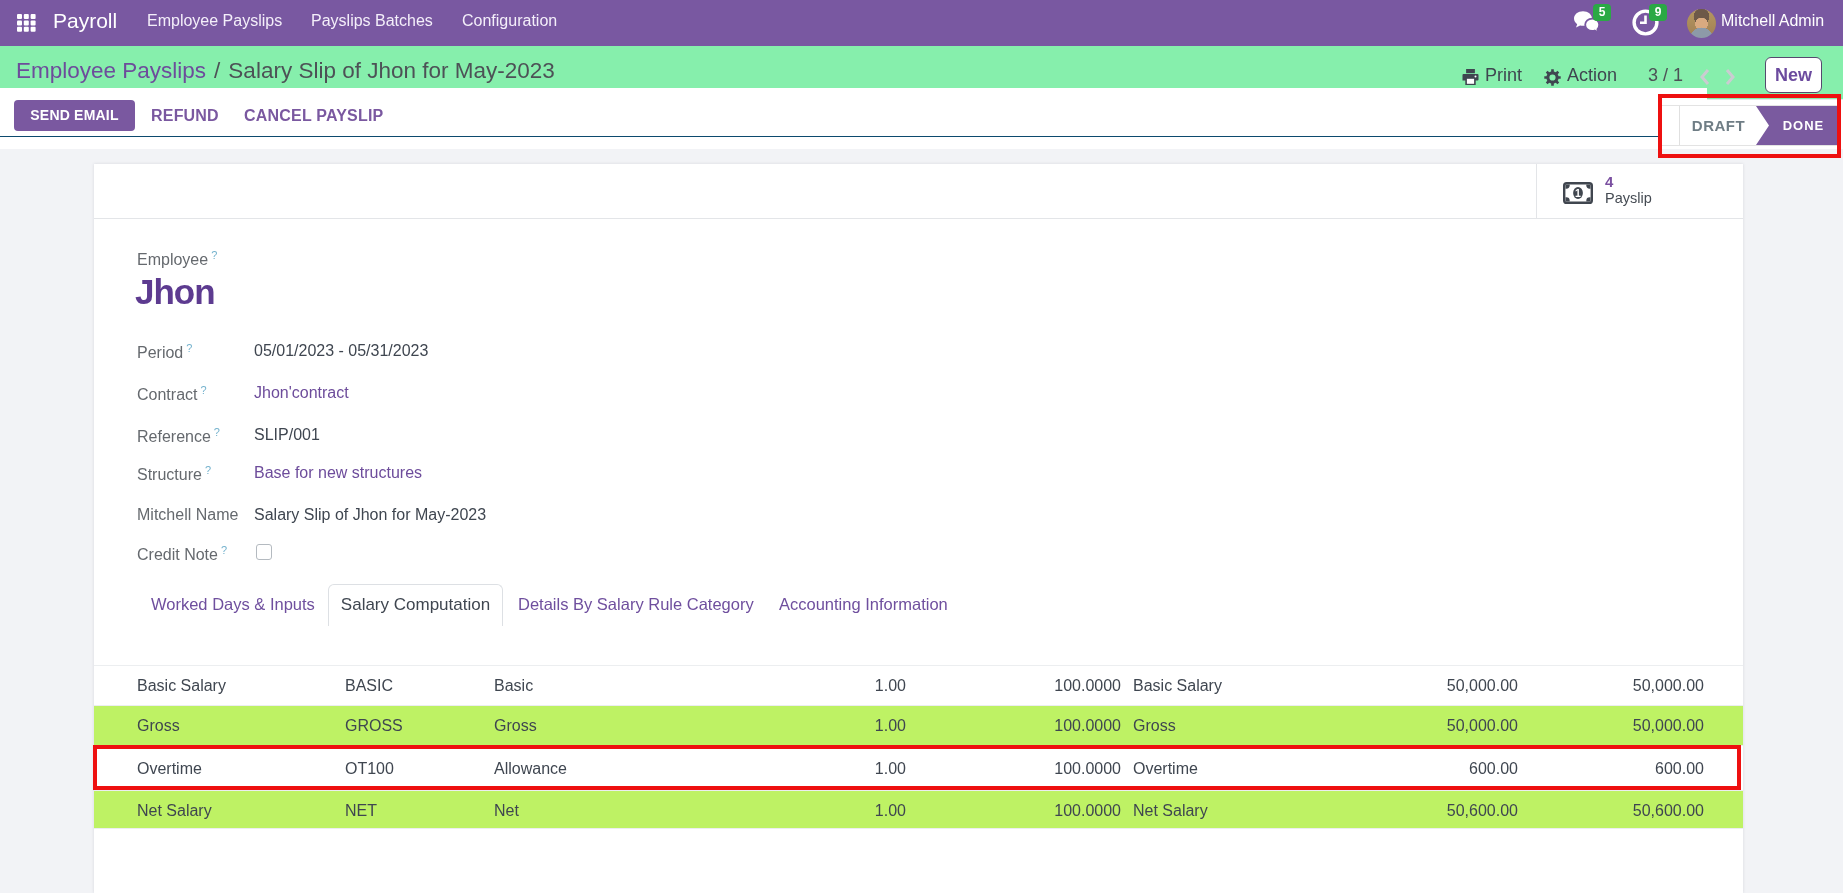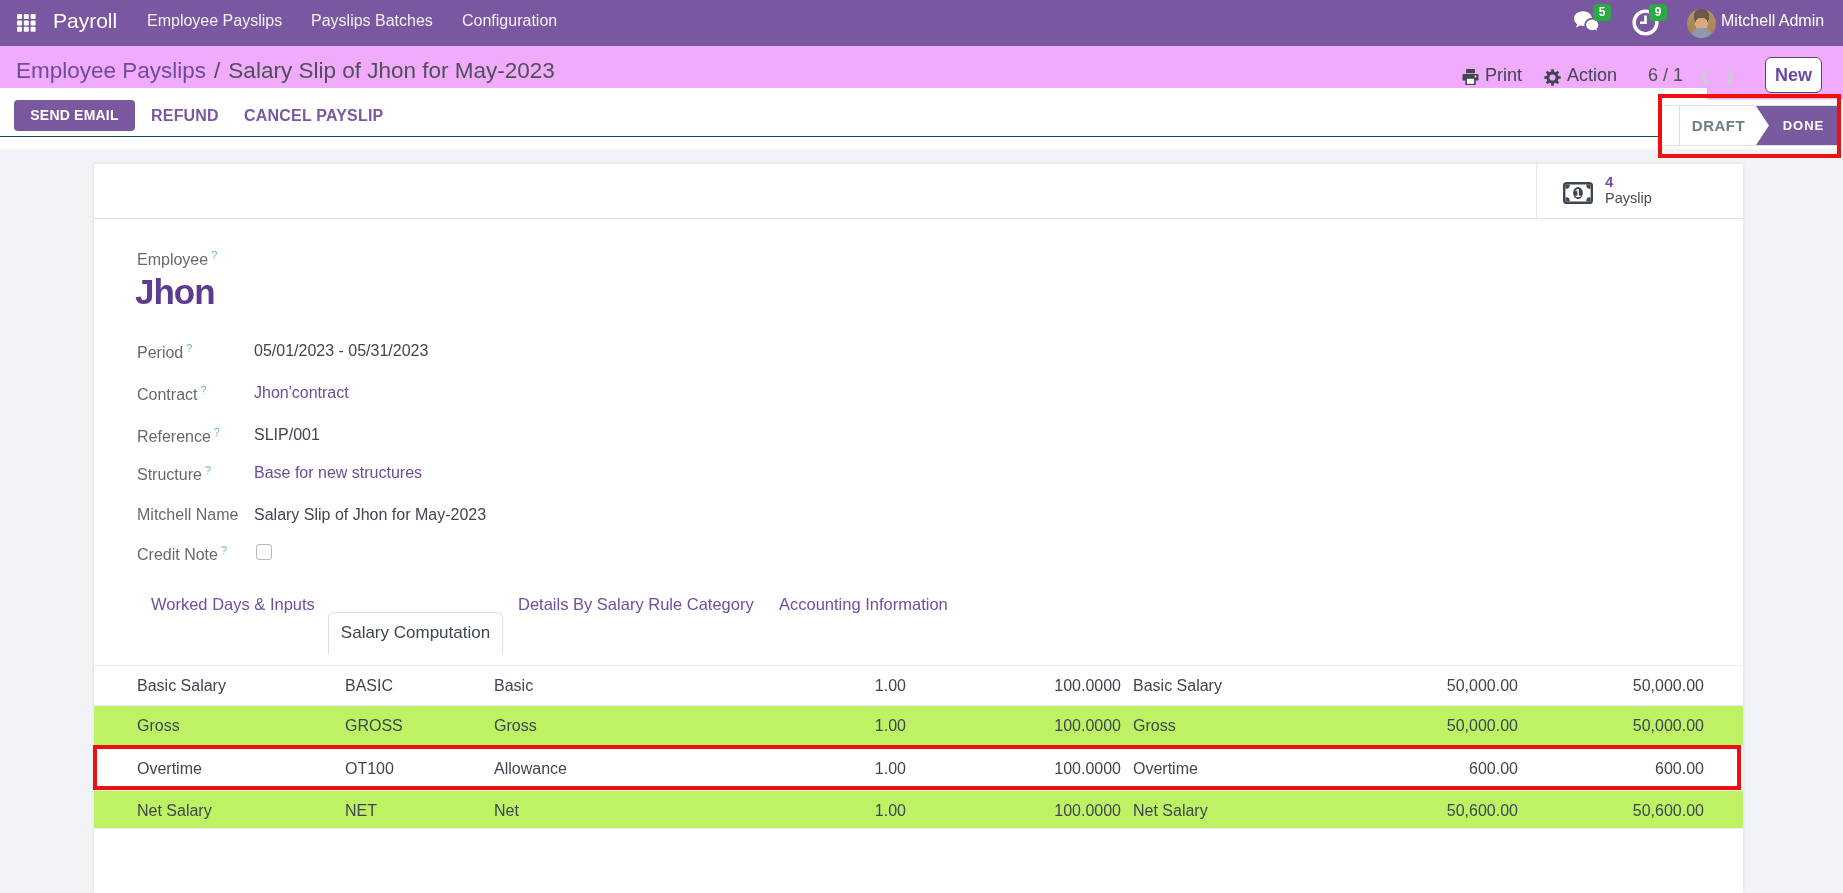--- a/index.html
+++ b/index.html
@@ -5,21 +5,21 @@
 *{margin:0;padding:0;box-sizing:border-box;}
 html,body{width:1843px;height:893px;overflow:hidden;}
 body{font-family:"Liberation Sans",sans-serif;background:#fff;position:relative;color:#3f4650;}
 .abs{position:absolute;}
 
 #nav{position:absolute;left:0;top:0;width:1843px;height:46px;background:#7958a1;}
 #nav .brand{position:absolute;left:53px;top:9px;font-size:21px;color:#fff;}
 .navitem{position:absolute;top:12px;font-size:16px;color:#f4effa;}
 .badge{position:absolute;background:#2aa945;color:#fff;font-size:12px;font-weight:bold;border-radius:4px;width:18px;height:17px;text-align:center;line-height:17px;}
 
-#crumb{position:absolute;left:0;top:46px;width:1843px;height:54px;background:#f0abfc;border-bottom:1px solid #e8e9eb;}
+#crumb{position:absolute;left:0;top:46px;width:1843px;height:54px;background:#86efac;border-bottom:1px solid #e8e9eb;}
 #crumb .bc{position:absolute;left:16px;top:12px;font-size:22.5px;}
 #crumb .bc .lnk{color:#6d4c9b;}
 #crumb .bc .cur{color:#4d5156;}
 .ctrl{position:absolute;top:19px;font-size:18px;color:#3f4650;}
 #newbtn{position:absolute;left:1765px;top:57px;width:57px;height:36px;border:1px solid #55496e;border-radius:6px;background:#fff;color:#6b4a9e;font-weight:bold;font-size:18px;text-align:center;line-height:34px;}
 
 #btnrow{position:absolute;left:0;top:88px;width:1707px;height:49px;background:#fff;border-bottom:1px solid #0c4a6e;}
 #sendmail{position:absolute;left:14px;top:12px;width:121px;height:31px;background:#7a58a0;border-radius:4px;color:#fff;font-weight:bold;font-size:14px;text-align:center;line-height:31px;letter-spacing:.2px;}
 .flatbtn{position:absolute;top:19px;font-size:16px;font-weight:bold;color:#7a58a0;letter-spacing:.2px;}
 
@@ -35,21 +35,21 @@
 #statbtn{position:absolute;left:1442px;top:0;width:207px;height:55px;border-left:1px solid #e3e5e8;}
 
 .lbl{position:absolute;font-size:16px;color:#65696e;}
 .val{position:absolute;font-size:16px;color:#3f4650;}
 .vlink{position:absolute;font-size:16px;color:#6d4c9b;}
 .sup{font-size:11px;color:#74b2cd;vertical-align:6px;margin-left:3px;}
 #jhon{position:absolute;left:41px;top:110px;font-size:35px;line-height:35px;letter-spacing:-1px;font-weight:bold;color:#5d3b90;}
 #cbox{position:absolute;left:162px;top:380px;width:16px;height:16px;border:1px solid #b4bac0;border-radius:3px;background:#fff;}
 
 .tab{position:absolute;top:420px;height:41px;font-size:16.5px;color:#6f4f9e;line-height:41px;}
-#activetab{position:absolute;left:234px;top:420px;width:175px;height:42px;background:#fff;border:1px solid #dde0e4;border-bottom:none;border-radius:6px 6px 0 0;color:#3f4650;text-align:center;line-height:40px;font-size:17px;margin-top:28px;}
+#activetab{position:absolute;left:234px;top:420px;width:175px;height:42px;background:#fff;border:1px solid #dde0e4;border-bottom:none;border-radius:6px 6px 0 0;color:#3f4650;text-align:center;line-height:40px;font-size:17px;}
 
 #thead{position:absolute;left:0;top:461px;width:1649px;height:40px;background:#e9ebee;font-weight:bold;font-size:16.5px;color:#333a45;}
 .hsep{position:absolute;top:0;width:1px;height:40px;background:#d7dade;}
 .trow{position:absolute;left:0;width:1649px;height:40px;border-top:1px solid #eceef0;font-size:16px;color:#3f4650;background:#fff;}
 .trow.alt{background:#bef264;}
 .c{position:absolute;top:0;line-height:40px;white-space:nowrap;}
 #thead .c{line-height:40px;}
 </style>
 </head>
 <body>
@@ -99,21 +99,21 @@
         <path d="M1 5.2h14a1 1 0 0 1 1 1v4.6a1 1 0 0 1-1 1H0 V6.2a1 1 0 0 1 1-1z" transform="translate(0,-0.2)"></path>
         <rect x="3.6" y="9" width="8.8" height="6.6" fill="#fff" stroke="#3f4650" stroke-width="1.6"></rect>
       </g>
     <circle cx="13" cy="7.4" r="1" fill="#fff"></circle>
   </svg>
   <div class="ctrl" style="left:1485px">Print</div>
   <svg class="abs" style="left:1544px;top:23px" width="17" height="17" viewBox="0 0 17 17">
     <path d="M7.20 0.30 L9.80 0.30 L9.84 2.45 L11.84 3.27 L13.38 1.79 L15.21 3.62 L13.73 5.16 L14.55 7.16 L16.70 7.20 L16.70 9.80 L14.55 9.84 L13.73 11.84 L15.21 13.38 L13.38 15.21 L11.84 13.73 L9.84 14.55 L9.80 16.70 L7.20 16.70 L7.16 14.55 L5.16 13.73 L3.62 15.21 L1.79 13.38 L3.27 11.84 L2.45 9.84 L0.30 9.80 L0.30 7.20 L2.45 7.16 L3.27 5.16 L1.79 3.62 L3.62 1.79 L5.16 3.27 L7.16 2.45 Z M11.60 8.50 A3.1 3.1 0 1 0 5.40 8.50 A3.1 3.1 0 1 0 11.60 8.50 Z" fill="#3f4650" fill-rule="evenodd"></path>
   </svg>
   <div class="ctrl" style="left:1567px">Action</div>
-  <div class="ctrl" style="left:1648px;color:#4d5156">6 / 1</div>
+  <div class="ctrl" style="left:1648px;color:#4d5156">3 / 1</div>
   <svg class="abs" style="left:1699px;top:22px" width="11" height="18" viewBox="0 0 11 18">
       <path d="M9 2 L3 9 L9 16" fill="none" stroke="#caccd1" stroke-width="3"></path>
     </svg>
   <svg class="abs" style="left:1725px;top:22px" width="11" height="18" viewBox="0 0 11 18">
       <path d="M2 2 L8 9 L2 16" fill="none" stroke="#caccd1" stroke-width="3"></path>
     </svg>
 </div>
 <div id="newbtn">New</div>
 
 <div id="btnrow">

